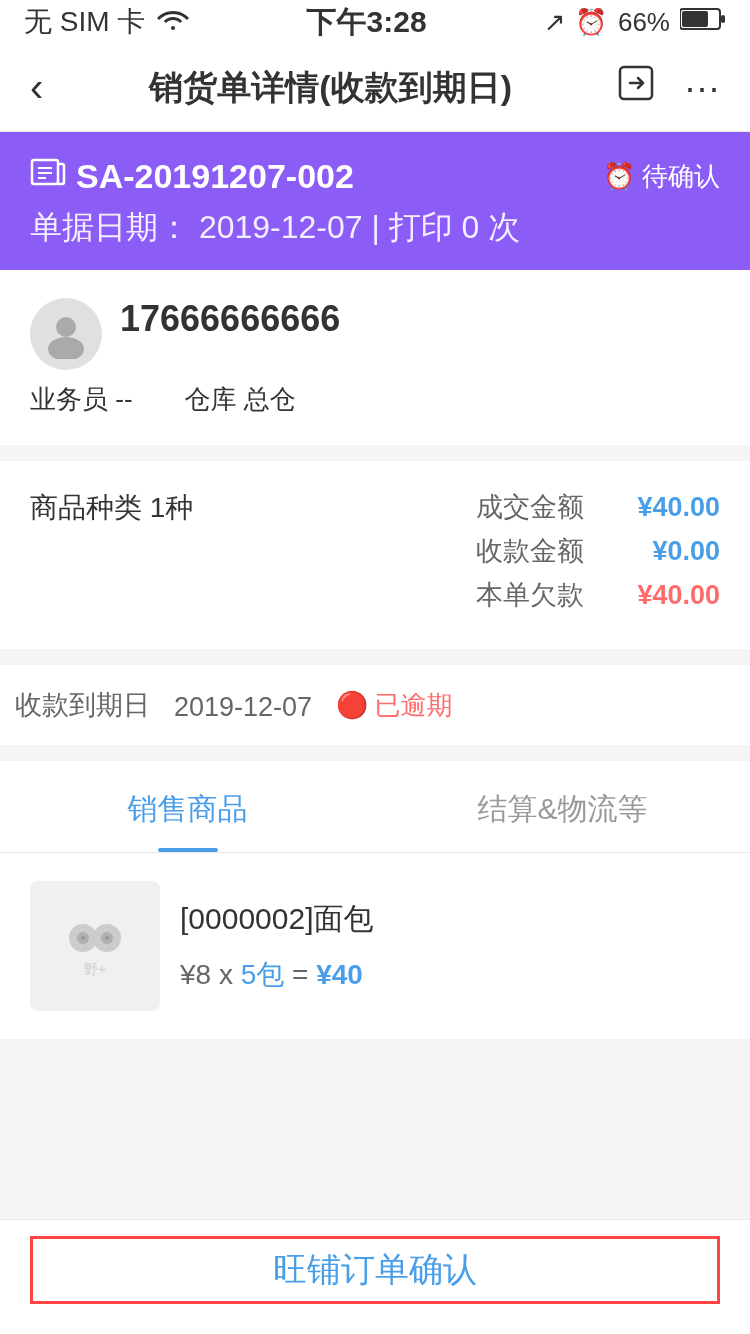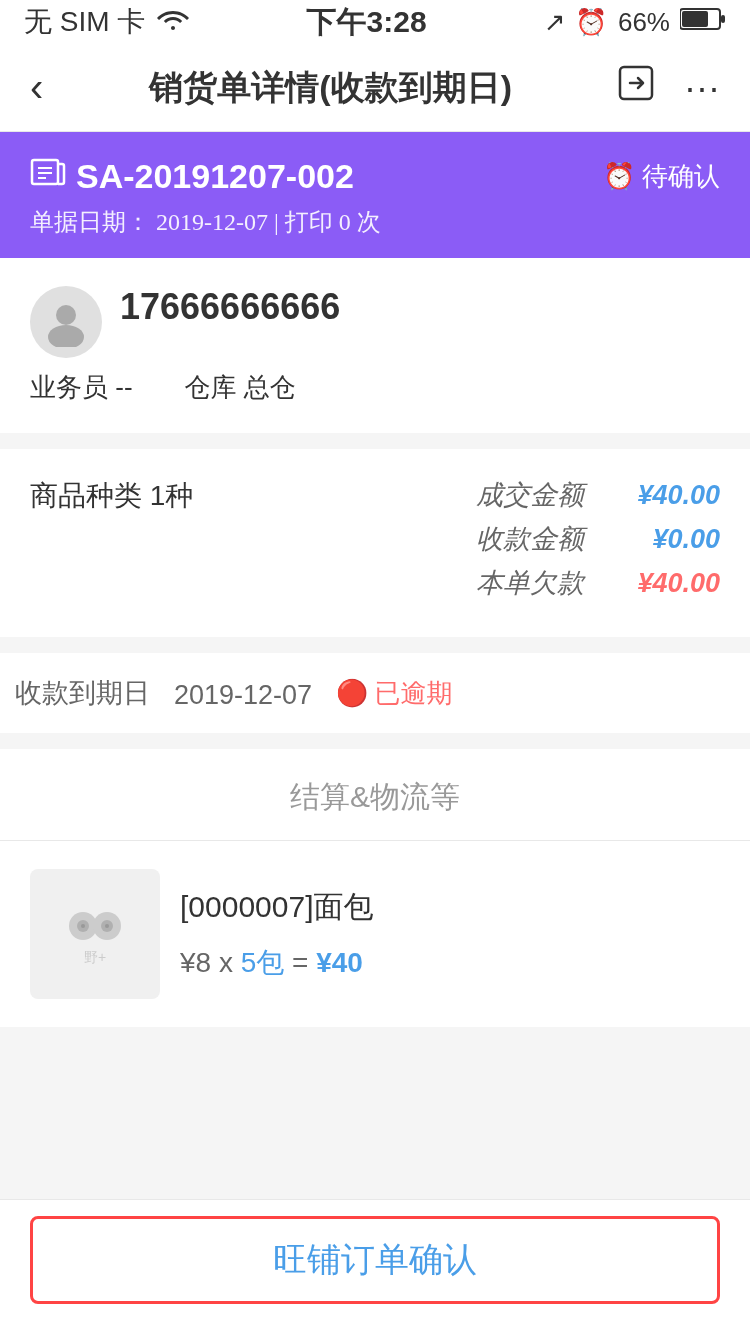--- a/index.html
+++ b/index.html
@@ -71,23 +71,22 @@
       gap: 10px;
     }
     .order-status {
       font-size: 26px;
       color: #fff;
       display: flex;
       align-items: center;
       gap: 6px;
     }
     .order-date {
-      font-size: 24px;
+      font-size: 32px;
       color: rgba(255,255,255,0.9);
-      font-family: Liberation Serif, serif;
     }
 
     
     .customer-section {
       background: #fff;
       margin-bottom: 16px;
       padding: 28px 30px;
     }
     .customer-top {
       display: flex;
@@ -138,21 +137,21 @@
       align-items: flex-start;
       justify-content: space-between;
     }
     .summary-left { }
     .summary-row {
       font-size: 28px;
       color: #666;
       margin-bottom: 6px;
     }
     .summary-row span { color: #333; font-weight: 500; }
-    .summary-right { text-align: right; font-style: italic; }
+    .summary-right { text-align: right; }
     .amount-row {
       display: flex;
       justify-content: flex-end;
       align-items: center;
       gap: 16px;
       margin-bottom: 8px;
       font-size: 27px;
     }
     .amount-label { color: #666; }
     .amount-value { color: #4A9EE8; font-weight: 600; min-width: 120px; text-align: right; }
@@ -255,27 +254,27 @@
       position: fixed;
       bottom: 0;
       left: 0;
       width: 750px;
       background: #fff;
       padding: 16px 30px 30px;
       border-top: 1px solid #e8e8e8;
     }
     .confirm-btn {
       width: 100%;
-      height: 88px;
+      height: 68px;
       border: 3px solid #FF4444;
       background: #fff;
       color: #4A9EE8;
       font-size: 34px;
       font-weight: 500;
-      border-radius: 8px;
+      border-radius: 0;
       cursor: pointer;
       display: flex;
       align-items: center;
       justify-content: center;
     }
   </style>
 </head>
 <body>
 
 <div class="status-bar">
@@ -395,39 +394,42 @@
   <span>收款到期日</span>
   <span>2019-12-07</span>
   <span class="overdue-badge">
     <span>🔴</span>
     <span>已逾期</span>
   </span>
 </div>
 
 <div class="tabs-section">
   <div class="tabs-header">
+    <div class="tab-item active">
+      <span>销售商品</span>
+    </div>
     <div class="tab-item">
       <span>结算&amp;物流等</span>
     </div>
   </div>
 
   <div class="product-item">
     <div class="product-thumb">
       <svg viewBox="0 0 80 80" fill="none" xmlns="http://www.w3.org/2000/svg">
         <circle cx="28" cy="32" r="14" fill="#ccc"></circle>
         <circle cx="52" cy="32" r="14" fill="#ccc"></circle>
         <circle cx="28" cy="32" r="6" fill="#b0b0b0"></circle>
         <circle cx="52" cy="32" r="6" fill="#b0b0b0"></circle>
         <circle cx="28" cy="32" r="2" fill="#999"></circle>
         <circle cx="52" cy="32" r="2" fill="#999"></circle>
         <text x="40" y="68" text-anchor="middle" font-size="14" fill="#ccc" font-family="sans-serif">野+</text>
       </svg>
     </div>
     <div class="product-info">
-      <div class="product-name">[0000007]面包</div>
+      <div class="product-name">[0000002]面包</div>
       <div class="product-calc">
         <span>¥8</span>
         <span>x</span>
         <span class="highlight">5包</span>
         <span>=</span>
         <span class="total">¥40</span>
       </div>
     </div>
   </div>
 </div>

